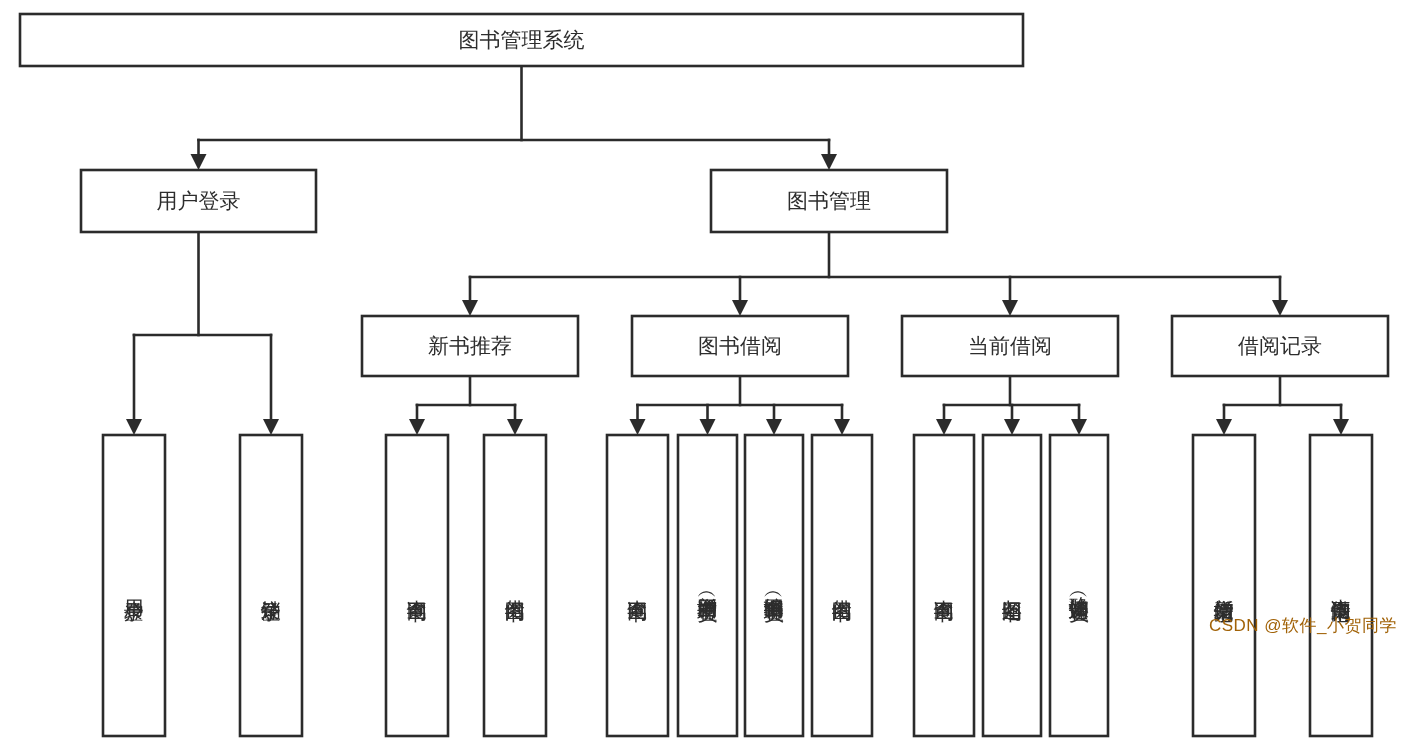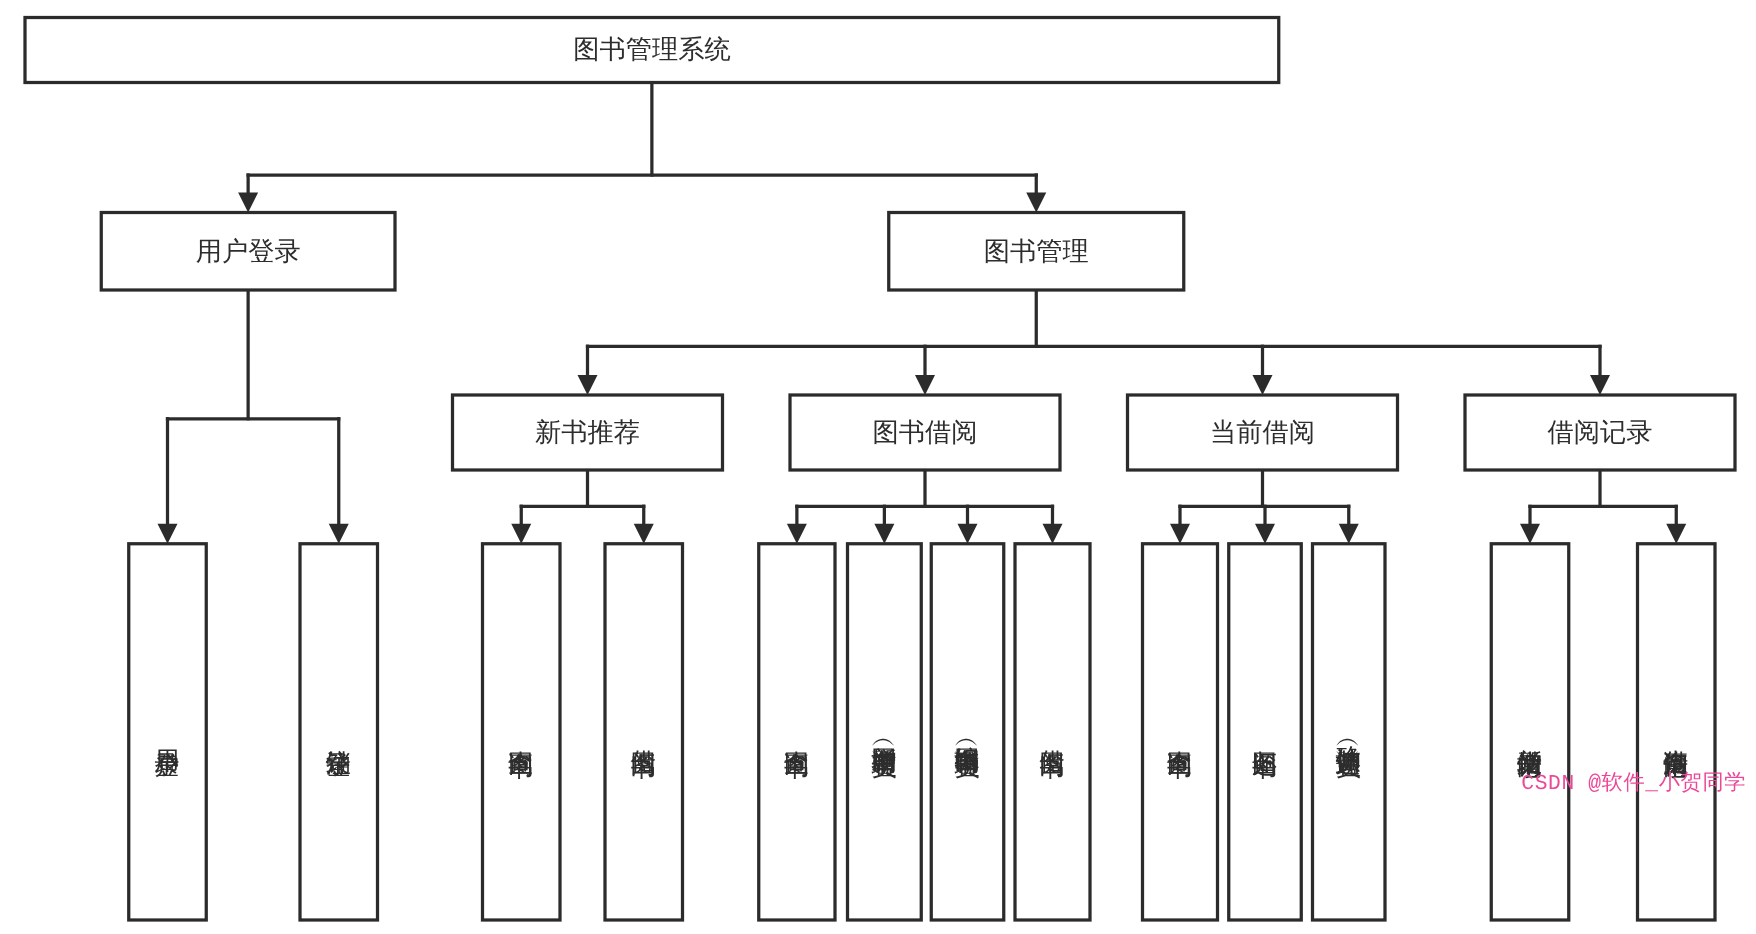--- a/index.html
+++ b/index.html
@@ -63,23 +63,23 @@
     line-height: 1.12;
     color: #2d2d2d;
     letter-spacing: 1px;
     white-space: nowrap;
     text-align: center;
   }
   #watermark {
     position: absolute;
     right: 8px;
     bottom: 6px;
-    font-family: Liberation Mono, monospace;
+    font-family: Liberation Sans, sans-serif;
     font-size: 17px;
-    color: #ec4899;
+    color: #a16207;
     letter-spacing: 0.5px;
     white-space: nowrap;
   }
 </style>
 </head>
 <body>
 
 <div id="diagram-root">
 
   <svg class="flow" viewBox="0 0 1405 747">

